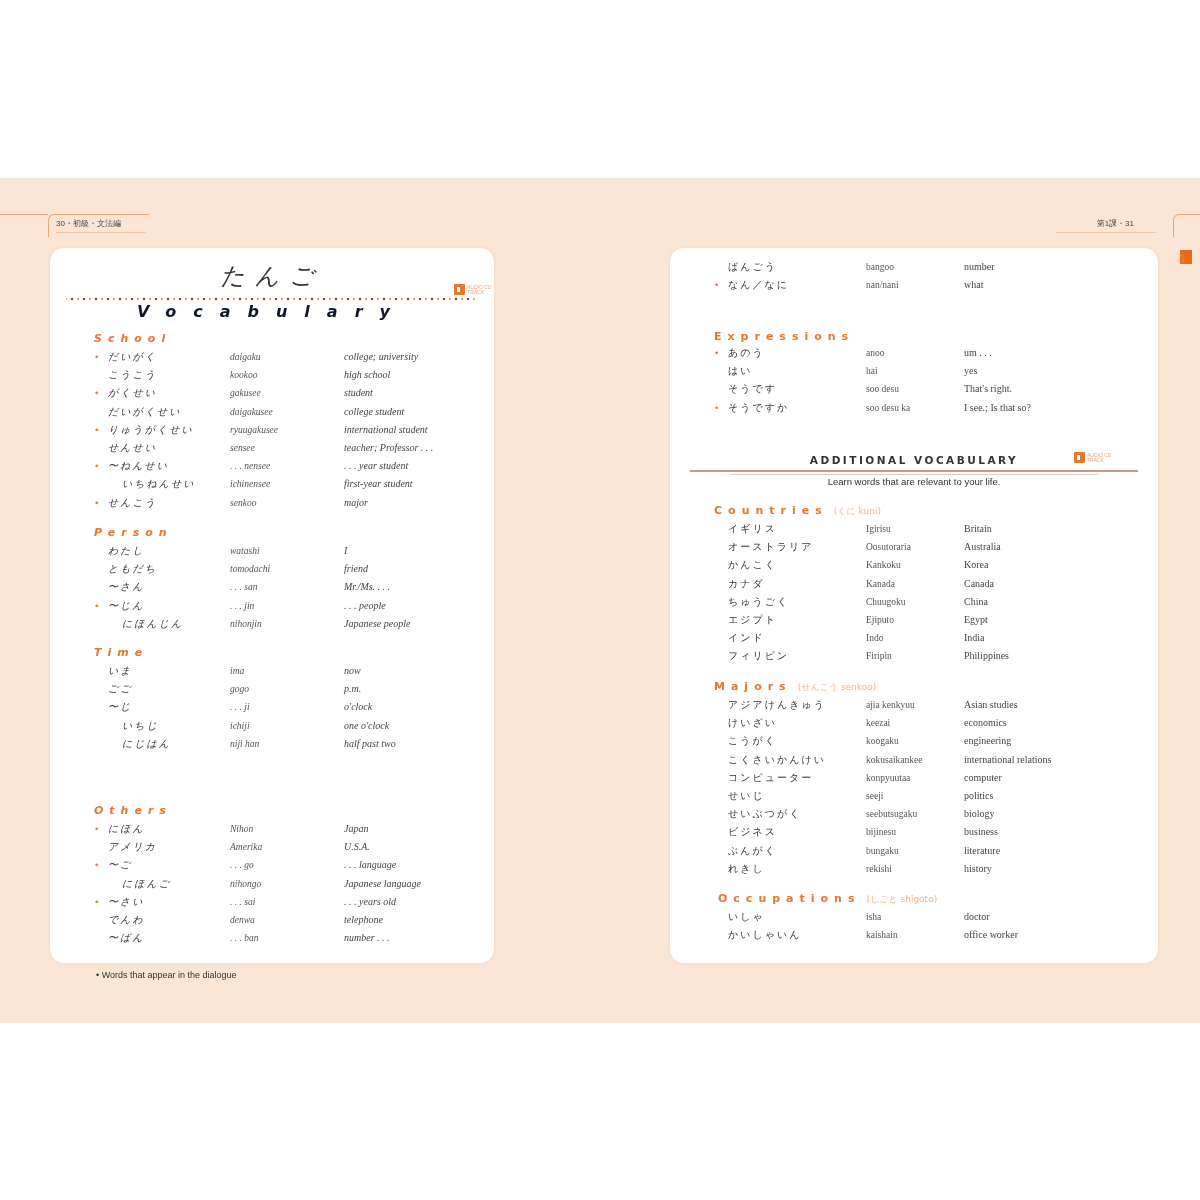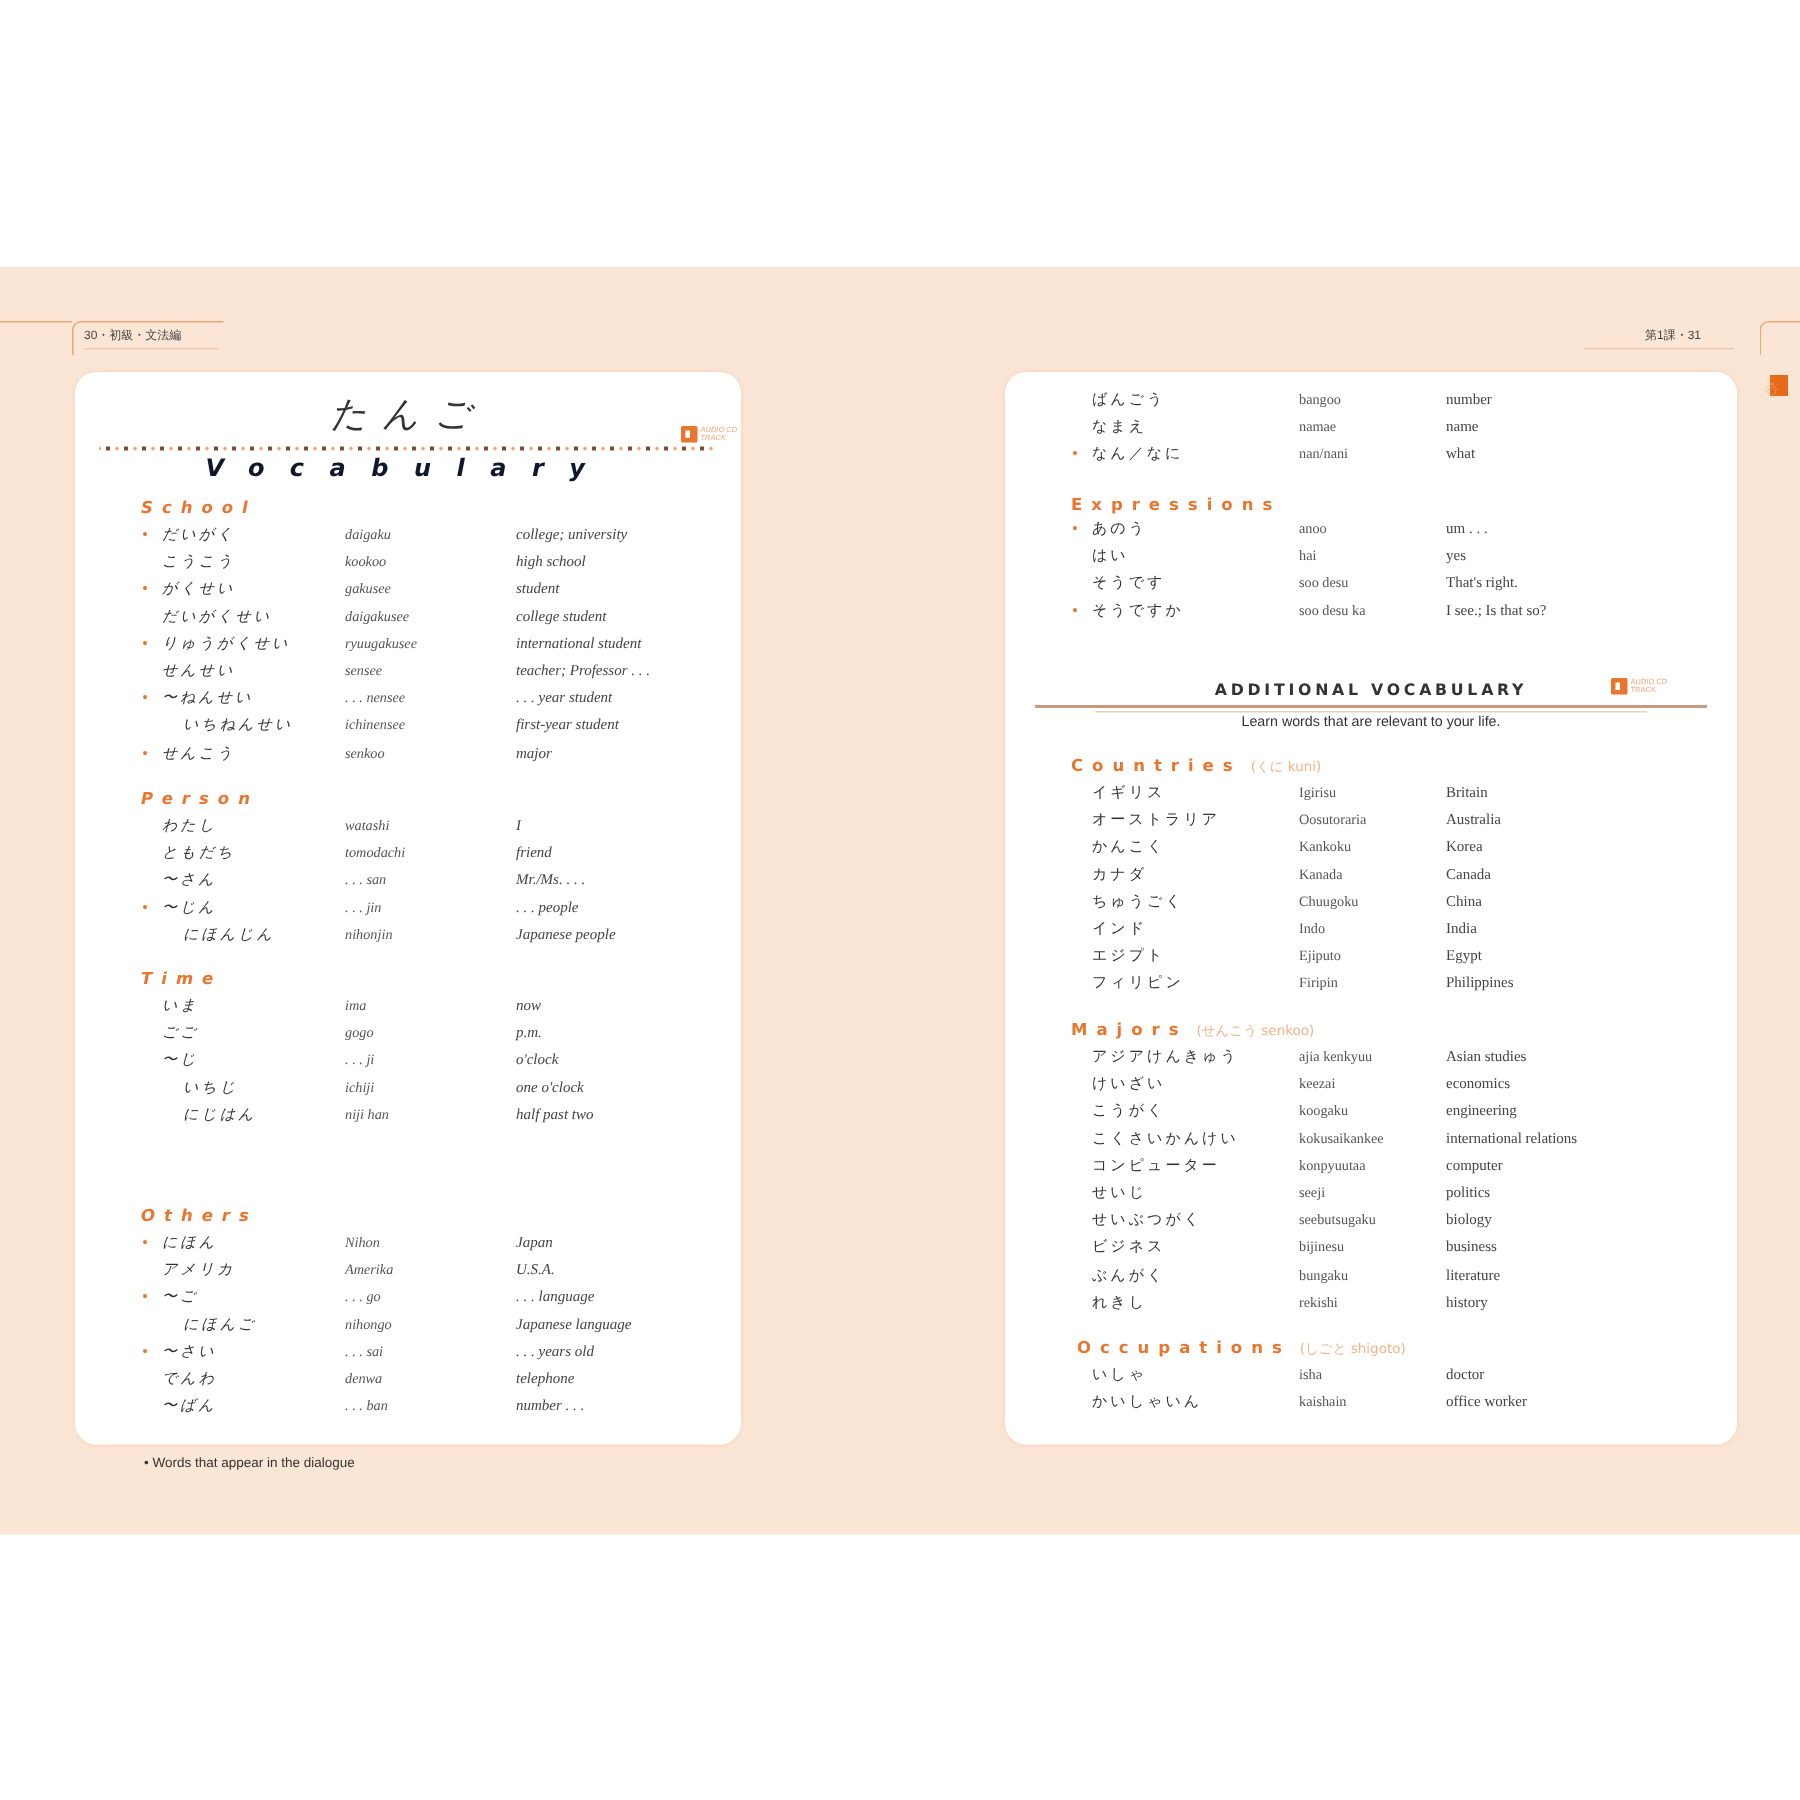--- a/index.html
+++ b/index.html
@@ -243,26 +243,20 @@
 
   <div class="card card-right right">
     <div class="rows" style="left:44px;top:10px;width:430px;">
       <div class="row">
           <span class="mark"></span>
           <span class="kana">ばんごう</span>
           <span class="romaji">bangoo</span>
           <span class="eng">number</span>
         </div>
       <div class="row">
-          <span class="mark"></span>
-          <span class="kana">なまえ</span>
-          <span class="romaji">namae</span>
-          <span class="eng">name</span>
-        </div>
-      <div class="row">
           <span class="mark">•</span>
           <span class="kana">なん／なに</span>
           <span class="romaji">nan/nani</span>
           <span class="eng">what</span>
         </div>
     </div>
 
     <div class="section-title" style="left:44px;top:82px;">Expressions</div>
     <div class="rows" style="left:44px;top:96px;width:430px;">
       <div class="row">
@@ -321,30 +315,30 @@
           <span class="kana">カナダ</span>
           <span class="romaji">Kanada</span>
           <span class="eng">Canada</span>
         </div>
       <div class="row">
           <span class="kana">ちゅうごく</span>
           <span class="romaji">Chuugoku</span>
           <span class="eng">China</span>
         </div>
       <div class="row">
+          <span class="kana">エジプト</span>
+          <span class="romaji">Ejiputo</span>
+          <span class="eng">Egypt</span>
+        </div>
+      <div class="row">
           <span class="kana">インド</span>
           <span class="romaji">Indo</span>
           <span class="eng">India</span>
         </div>
       <div class="row">
-          <span class="kana">エジプト</span>
-          <span class="romaji">Ejiputo</span>
-          <span class="eng">Egypt</span>
-        </div>
-      <div class="row">
           <span class="kana">フィリピン</span>
           <span class="romaji">Firipin</span>
           <span class="eng">Philippines</span>
         </div>
     </div>
 
     <div class="section-title" style="left:44px;top:432px;"><span>Majors</span><span class="sub">(せんこう senkoo)</span></div>
     <div class="rows" style="left:44px;top:448px;width:430px;">
       <div class="row">
           <span class="kana">アジアけんきゅう</span>

